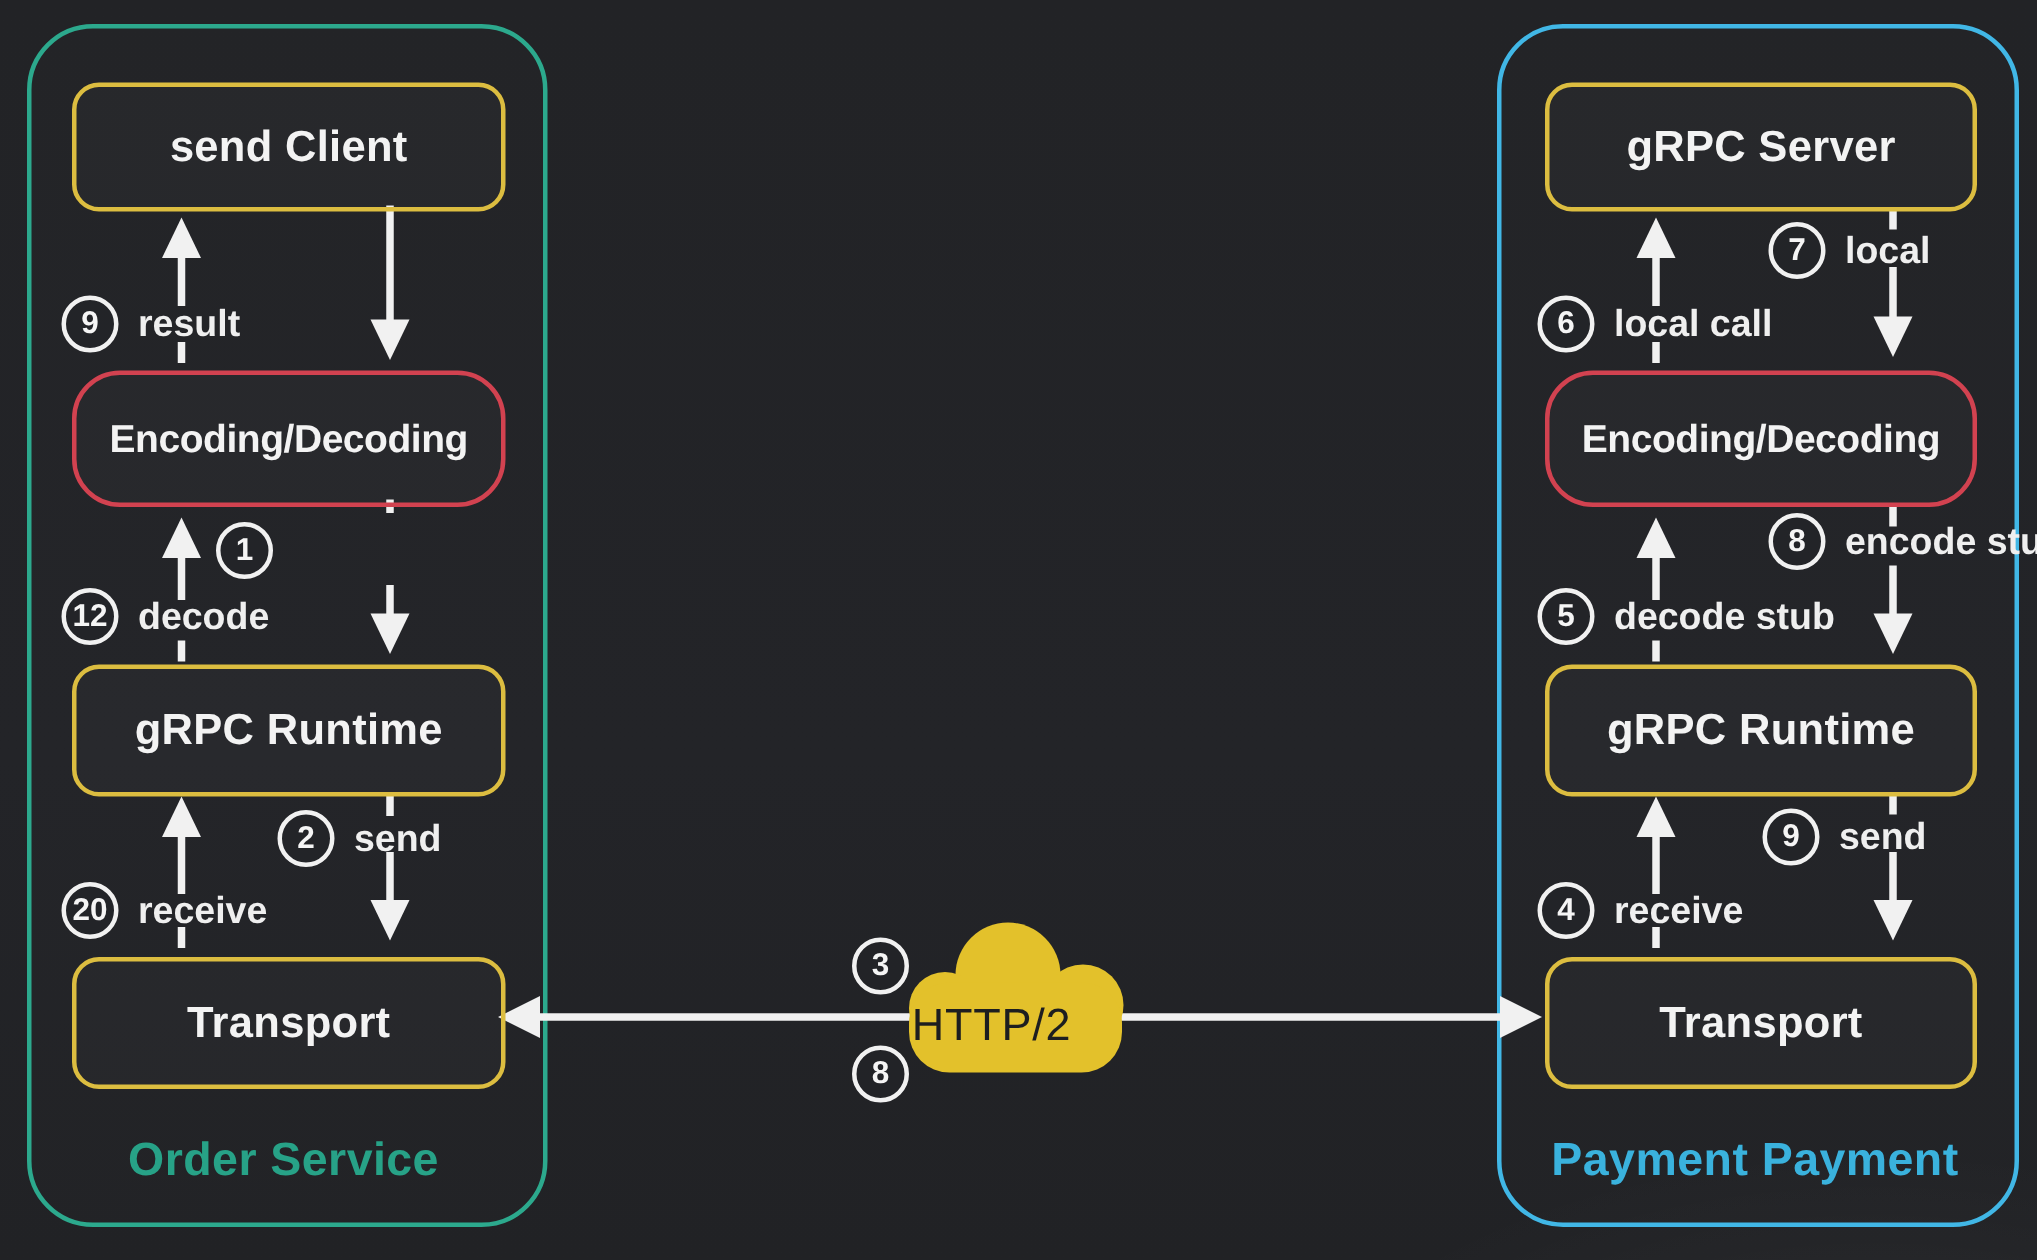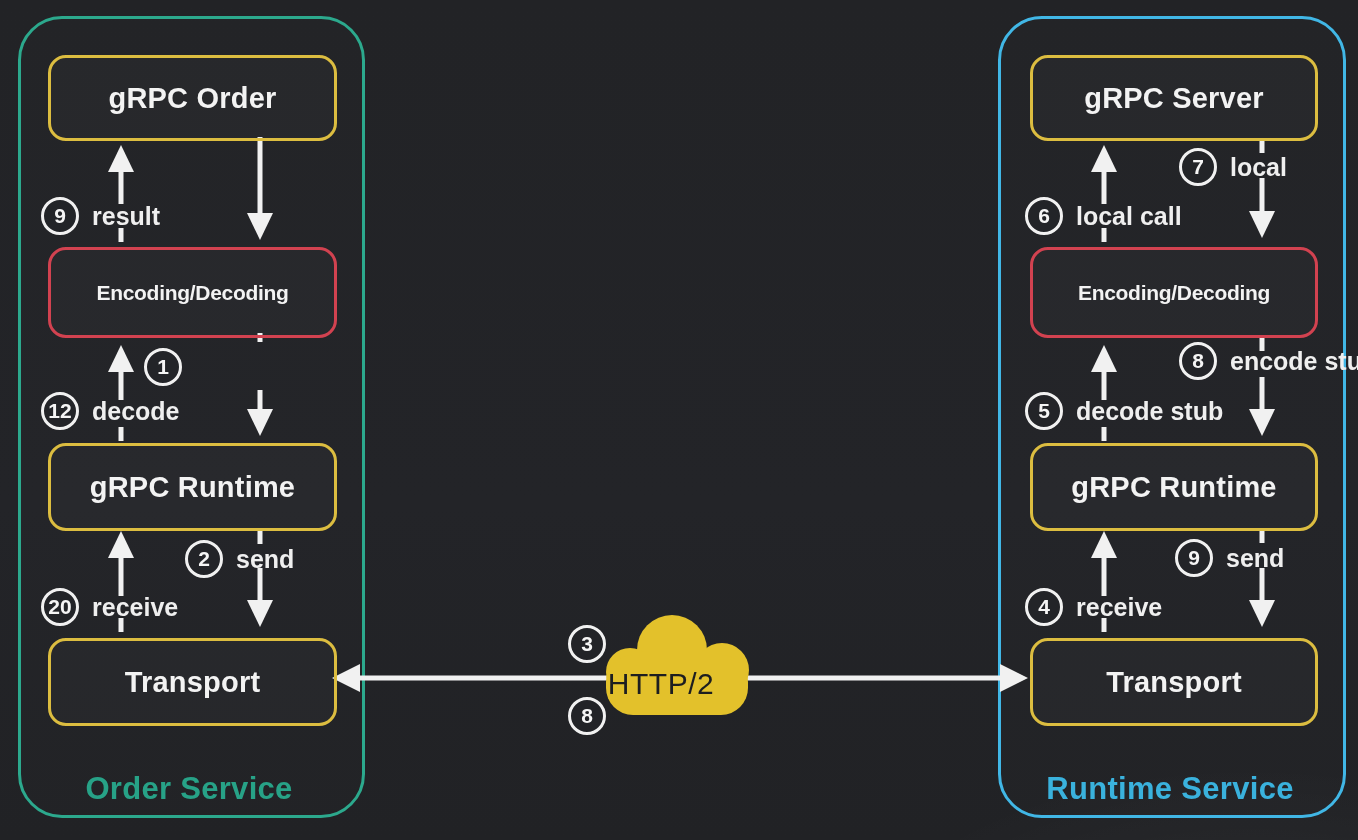--- a/index.html
+++ b/index.html
@@ -27,28 +27,27 @@
     border:3px solid;
     border-radius:18px;
     display:flex;align-items:center;justify-content:center;
     font-weight:bold;font-size:29px;color:#f3f3f3;
     background:rgba(255,255,255,0.018);
     letter-spacing:0.2px;
     white-space:nowrap;
   }
   .node.yellow{border-color:#dcbd40;}
   .node.red{border-color:#d24250;}
-  .node.small-text{font-size:21px;letter-spacing:-0.3px;}
+  .node.small-text{font-size:26px;letter-spacing:-0.3px;border-radius:32px;}
   .svc-title{
     position:absolute;
     width:300px;text-align:center;
     transform:translate(-50%,-50%);
     font-weight:bold;font-size:31px;letter-spacing:0.3px;
     white-space:nowrap;
-    margin-top:16px;
   }
   .svc-title.teal{color:#27a287;}
   .svc-title.blue{color:#3ab2dd;}
   .annot{
     position:absolute;
     display:flex;align-items:center;gap:13px;
     transform:translateY(-50%);
     white-space:nowrap;
   }
   .badge{
@@ -145,21 +144,21 @@
     <g fill="#e3c12b" stroke="none">
       <circle cx="672" cy="650" r="35"></circle>
       <circle cx="630" cy="672" r="24"></circle>
       <circle cx="722" cy="670" r="27"></circle>
       <rect x="606" y="655" width="142" height="60" rx="27"></rect>
     </g>
   </svg>
 
   <div class="layer nodes-layer">
     <div class="node yellow" style="left:48px;top:55px;width:283px;height:80px">
-      <span>gRPC Order</span>
+      <span>send Client</span>
     </div>
     <div class="node red small-text" style="left:48px;top:247px;width:283px;height:85px">
       <span>Encoding/Decoding</span>
     </div>
     <div class="node yellow" style="left:48px;top:443px;width:283px;height:82px">
       <span>gRPC Runtime</span>
     </div>
     <div class="node yellow" style="left:48px;top:638px;width:283px;height:82px">
       <span>Transport</span>
     </div>
@@ -229,16 +228,16 @@
     <div class="annot" style="left:568px;top:644px">
       <span class="badge">3</span>
     </div>
     <div class="annot" style="left:568px;top:716px">
       <span class="badge">8</span>
     </div>
 
     <div class="cloud-text">HTTP/2</div>
 
     <div class="svc-title teal" style="left:189px;top:773px">Order Service</div>
-    <div class="svc-title blue" style="left:1170px;top:773px">Runtime Service</div>
+    <div class="svc-title blue" style="left:1170px;top:773px">Payment Payment</div>
   </div>
 
 </div>
 
 </body></html>

